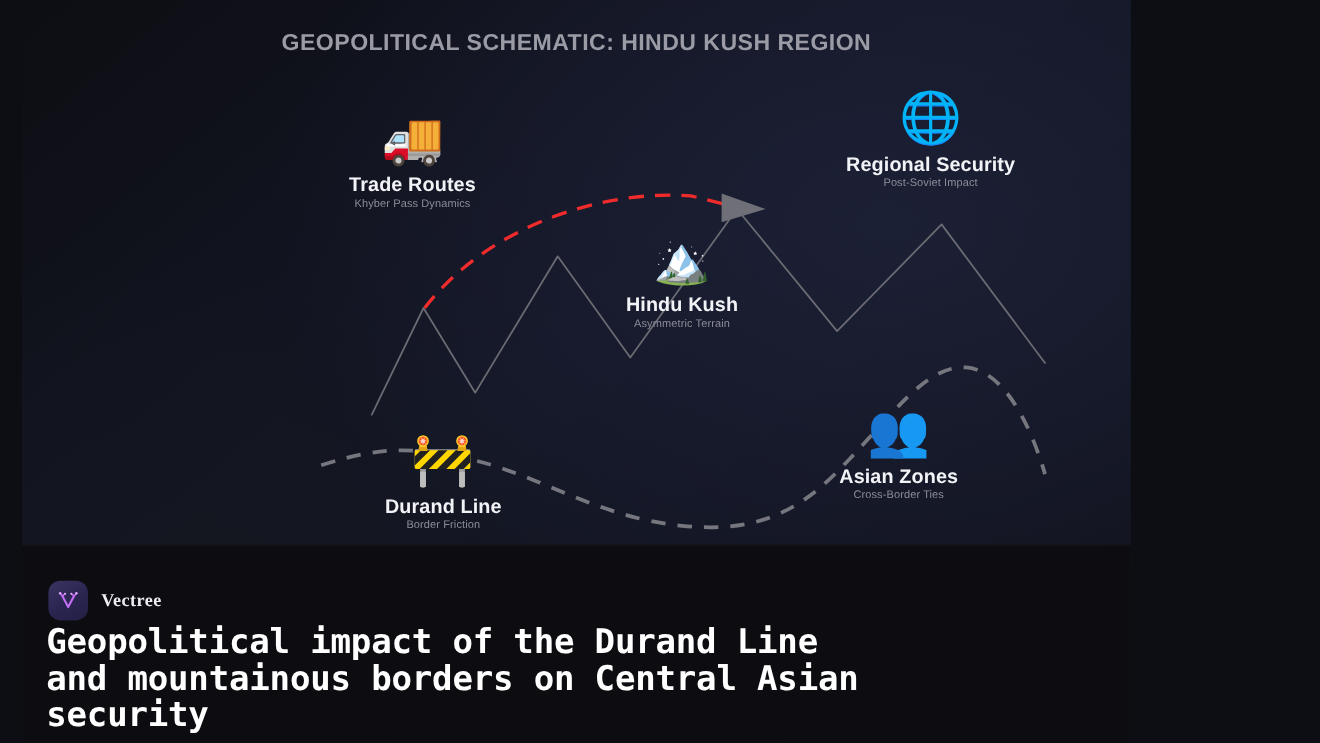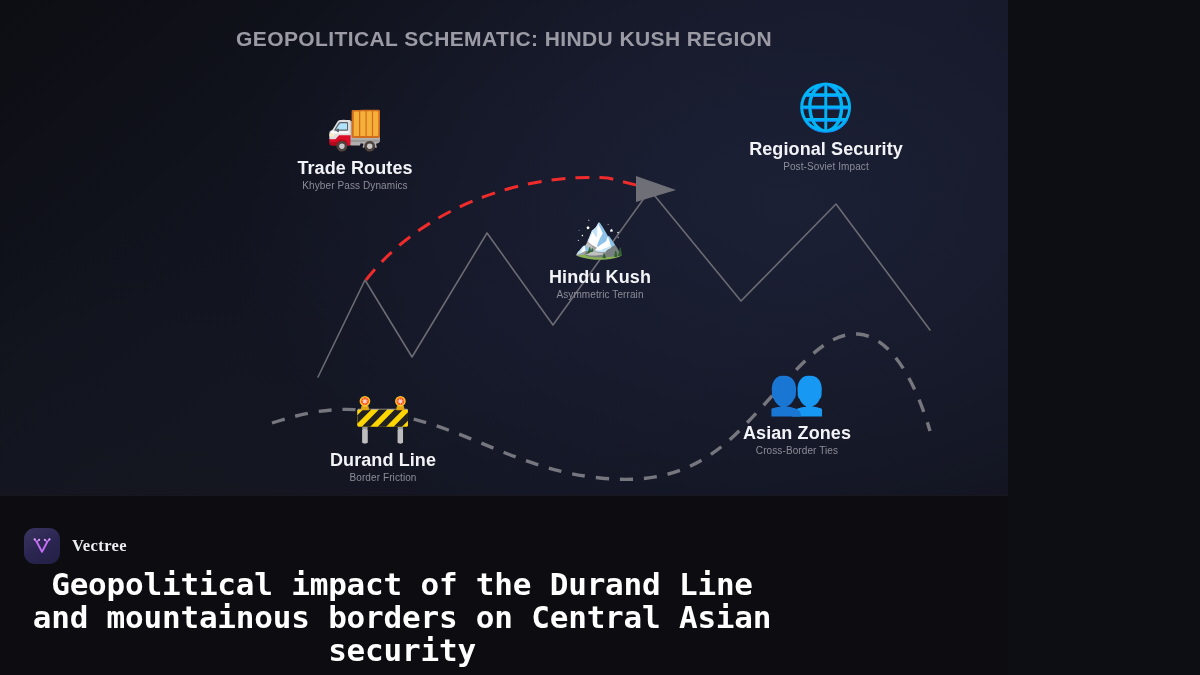--- a/index.html
+++ b/index.html
@@ -14,20 +14,21 @@
 
   .canvas {
     position:relative;
     width:1008px;
     height:675px;
     background:
       radial-gradient(ellipse 900px 620px at 78% 30%, #1c2035 0%, rgba(28,32,53,0) 62%),
       radial-gradient(ellipse 700px 500px at 18% 78%, #14161f 0%, rgba(20,22,31,0) 60%),
       linear-gradient(140deg, #0d0e13 0%, #141727 48%, #10121b 100%);
     overflow:hidden;
+    margin-left:20px;
   }
 
   
   .schematic-title {
     position:absolute;
     top:27px; left:0; right:0;
     text-align:center;
     font-size:21px;
     font-weight:bold;
     letter-spacing:0.4px;
@@ -106,21 +107,20 @@
   .headline {
     position:absolute;
     left:22px; top:72px;
     width:760px;
     font-family:"DejaVu Sans Mono", monospace;
     font-size:31px;
     font-weight:bold;
     line-height:1.07;
     color:#ffffff;
     letter-spacing:-0.2px;
-    text-align:center;
   }
   .source-url {
     position:absolute;
     right:22px; bottom:24px;
     font-family:"DejaVu Sans Mono", monospace;
     font-size:13px;
     color:#8e8f99;
     letter-spacing:0.1px;
   }
 </style>

